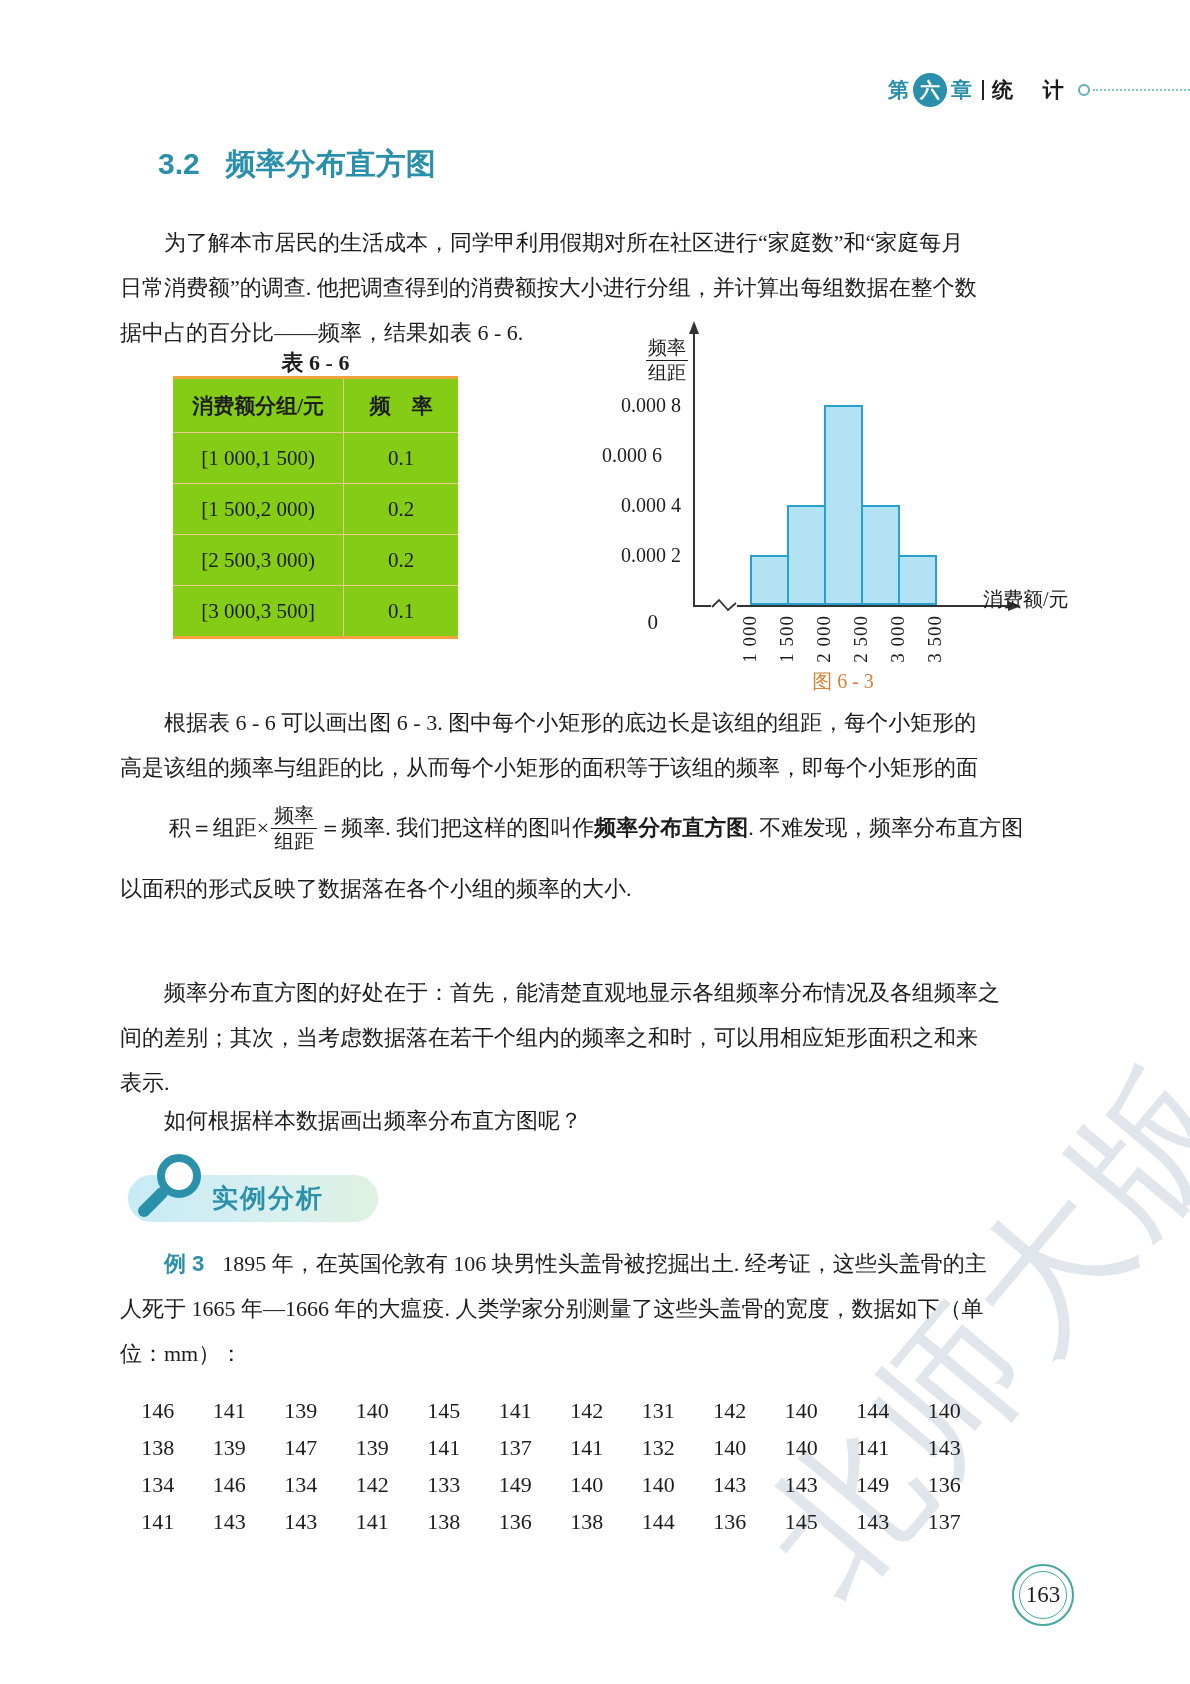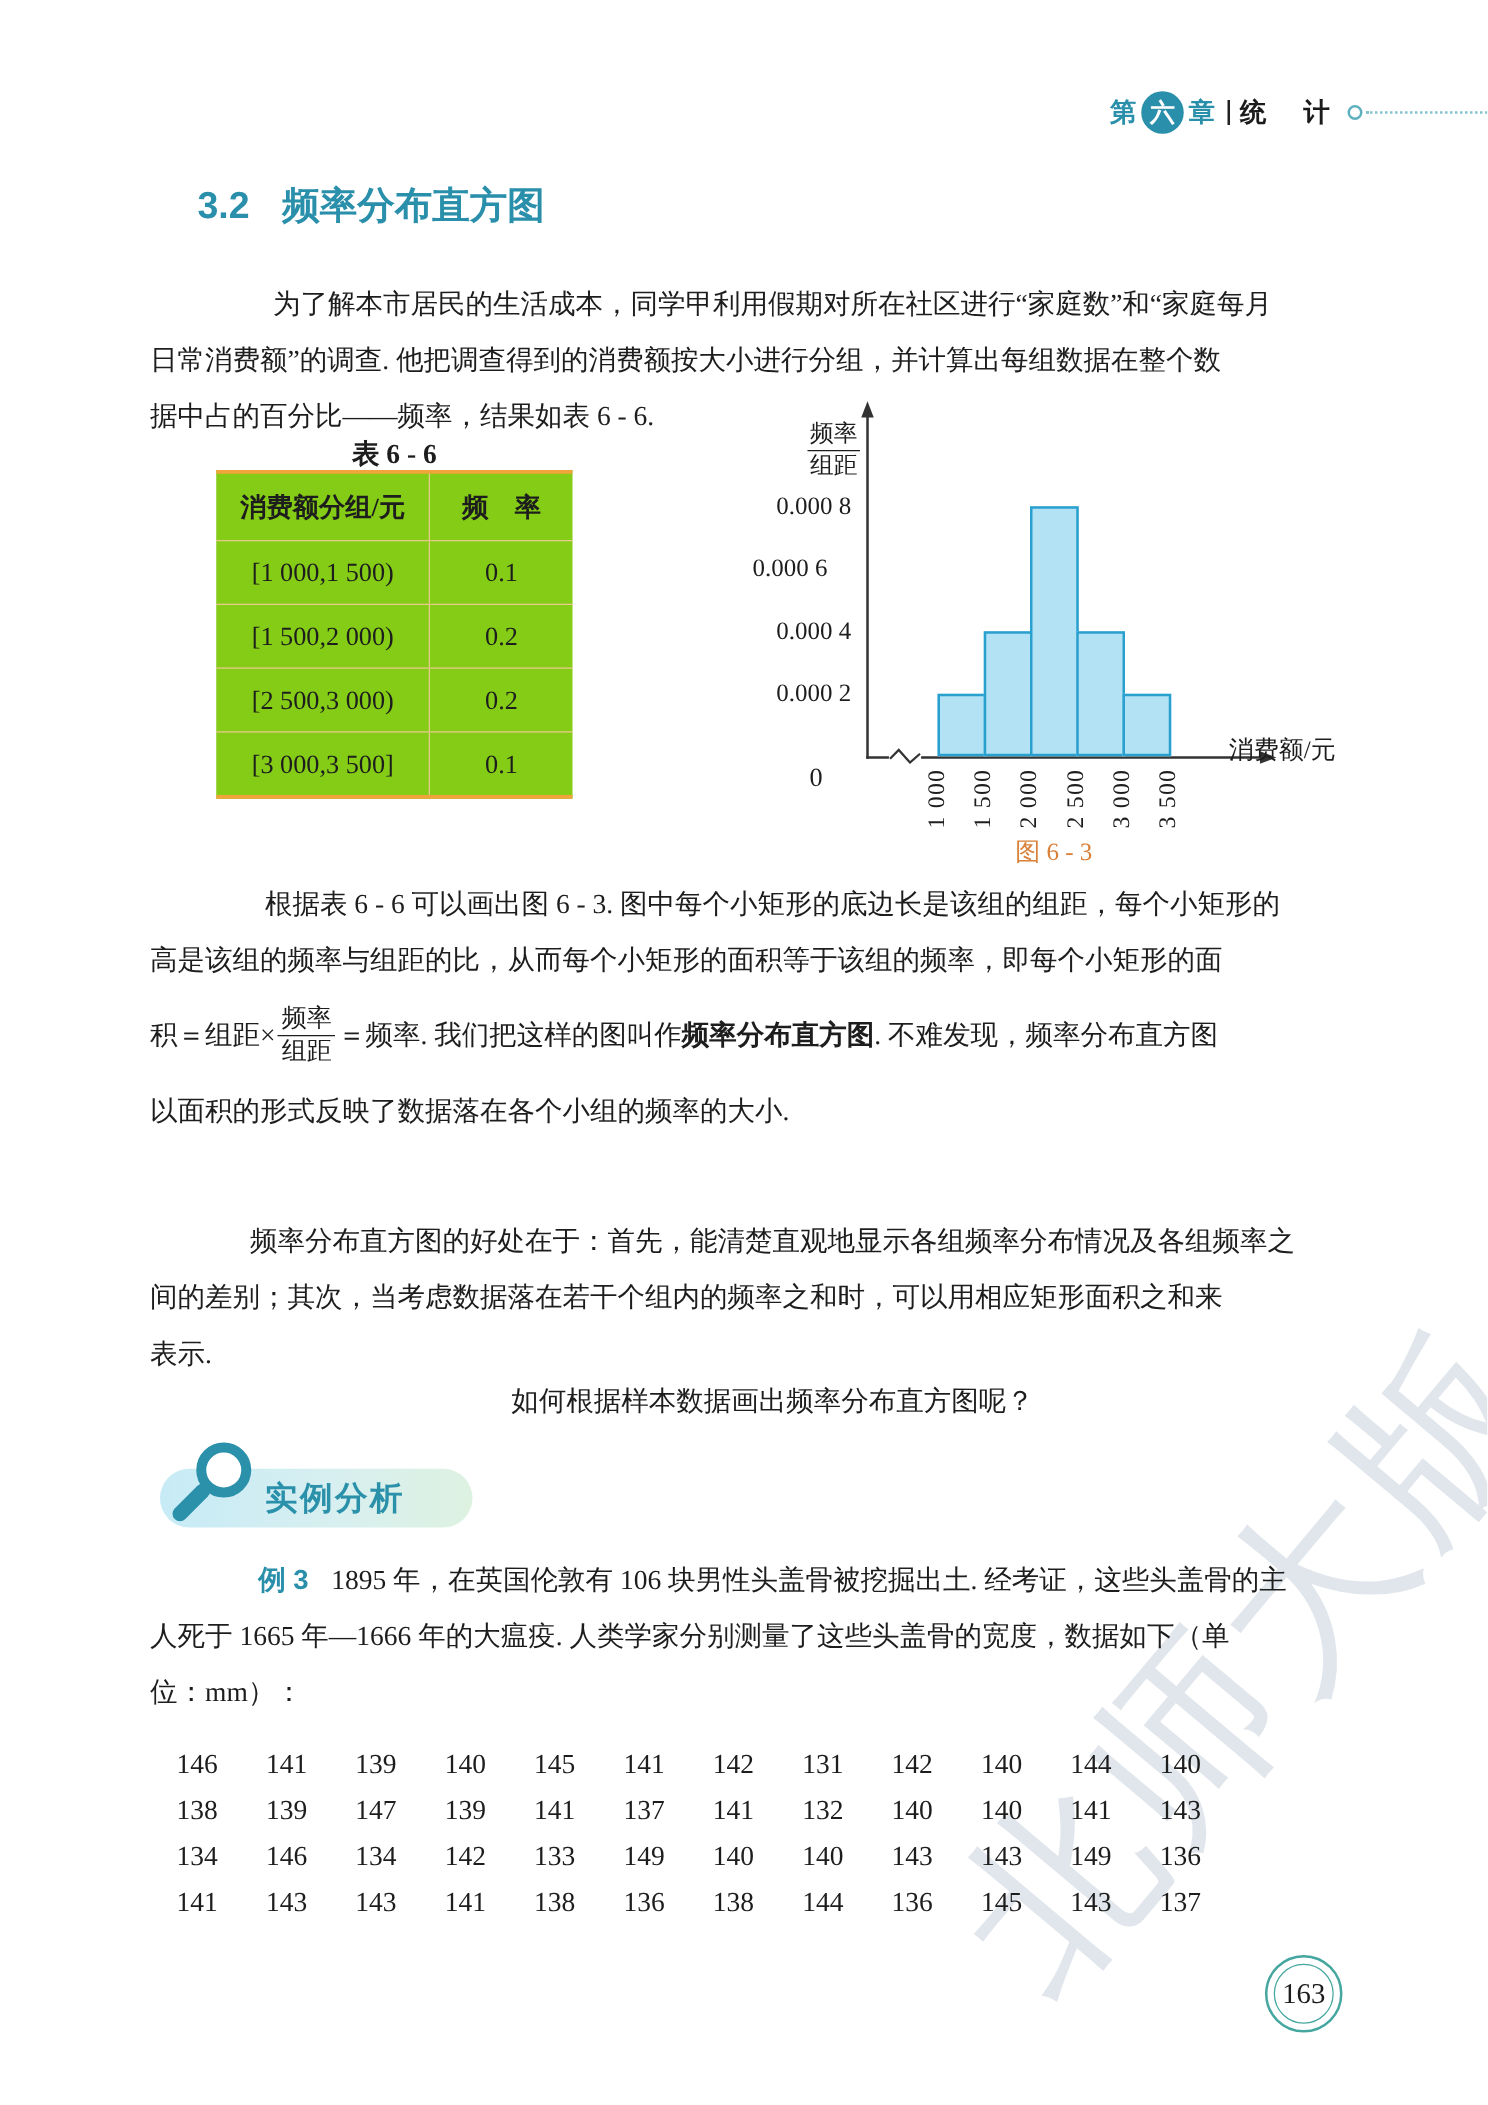--- a/index.html
+++ b/index.html
@@ -15,23 +15,23 @@
   .hdr .sect{font-family:"Liberation Sans","DejaVu Sans",sans-serif;font-weight:bold;font-size:21px;color:#1b1b1b;letter-spacing:12px;}
   .hdr .ring{width:8px;height:8px;border:2px solid #5fb0bf;border-radius:50%;margin-left:2px;flex:0 0 auto;}
   .hdr .dots{flex:1;height:0;border-top:2px dotted #85c3cf;margin-left:3px;}
   
   .sec-title{position:absolute;left:158px;top:144px;font-family:"Liberation Sans","DejaVu Sans",sans-serif;
         font-weight:bold;font-size:30px;color:#2a8faa;}
   .sec-title .num{margin-right:26px;}
   
   .para{position:absolute;left:120px;width:952px;font-size:22px;}
   .para .ln{height:45px;line-height:45px;white-space:nowrap;}
-  .indent{text-indent:2em;text-align:center;}
-  
-  .formula{height:76px;display:flex;align-items:center;white-space:nowrap;font-size:22px;}
+  .indent{text-indent:2em;}
+  
+  .formula{height:76px;display:flex;align-items:center;white-space:nowrap;font-size:22px;justify-content:center;}
   .frac{display:inline-flex;flex-direction:column;align-items:center;font-size:20px;line-height:25px;margin:0 2px;}
   .frac .num{border-bottom:1.5px solid #1d1d1d;padding:0 3px;}
   .bold{font-weight:bold;}
   
   .tblwrap{position:absolute;left:173px;top:350px;width:285px;}
   .tbl-caption{text-align:center;font-weight:bold;font-size:22px;height:26px;line-height:26px;}
   .tbl{margin-top:0;background:#84cc16;border-top:3px solid #f0a43b;border-bottom:3px solid #f0a43b;}
   .trow{display:flex;height:50px;border-top:1px solid #eac98f;}
   .trow.head{height:53px;border-top:none;font-weight:bold;}
   .tcell{display:flex;align-items:center;justify-content:center;font-size:21px;}

